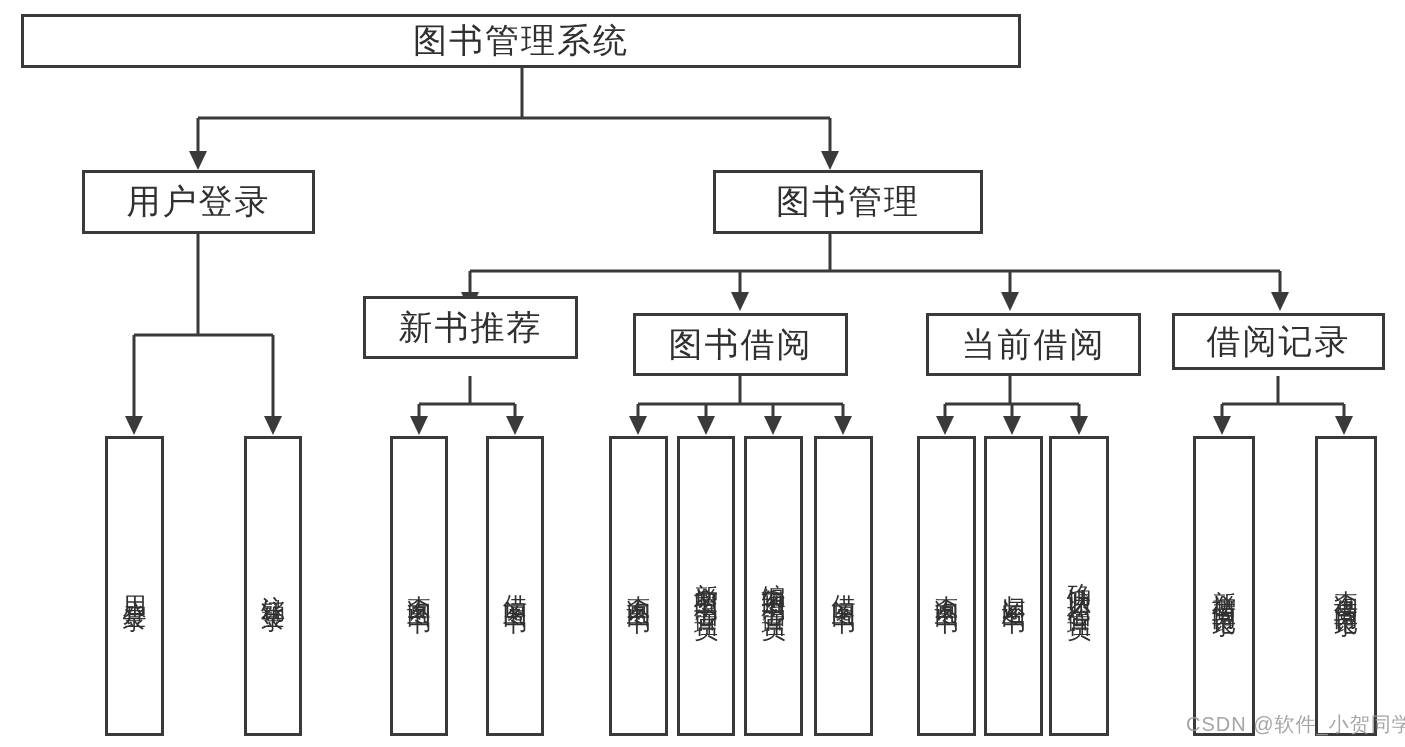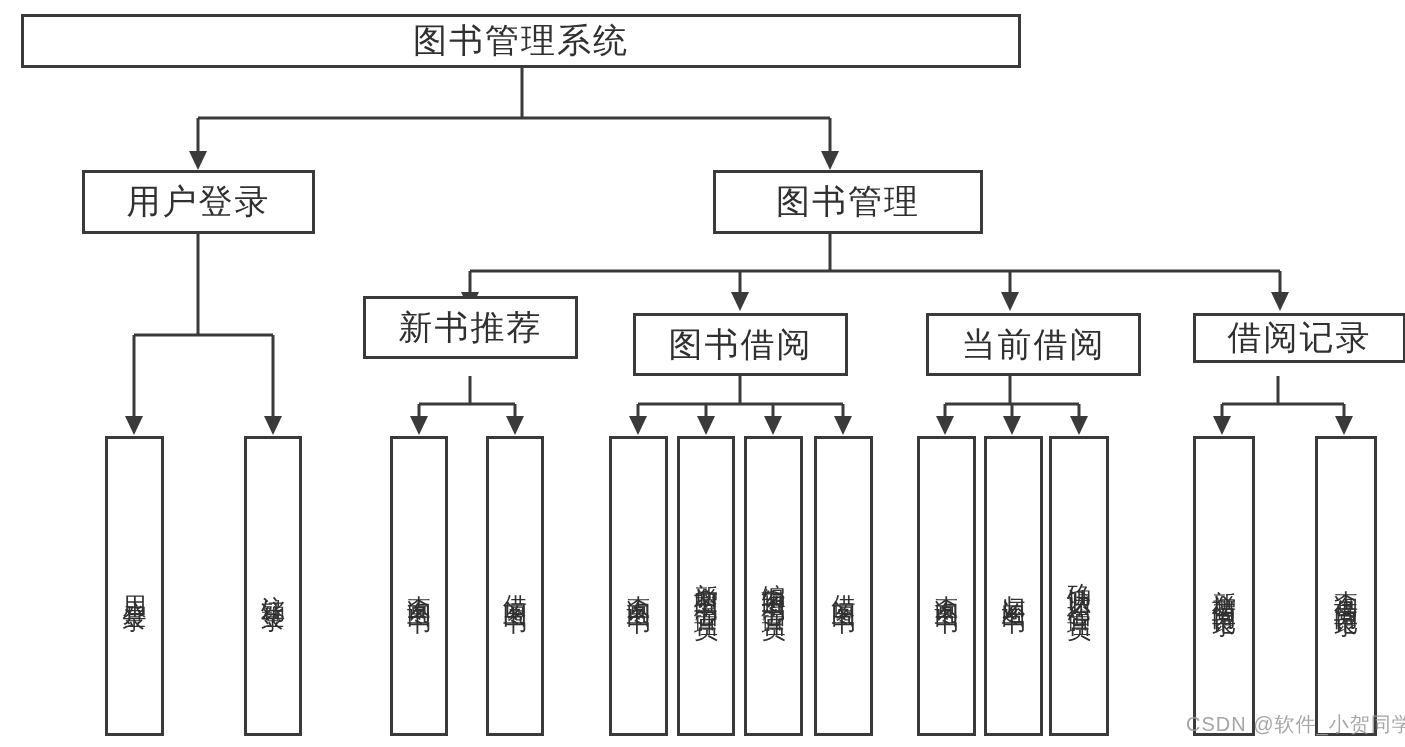--- a/index.html
+++ b/index.html
@@ -123,21 +123,21 @@
 
   <div class="node h" style="left:363px; top:296px; width:215px; height:63px;">
     <span>新书推荐</span>
   </div>
   <div class="node h" style="left:633px; top:313px; width:215px; height:63px;">
     <span>图书借阅</span>
   </div>
   <div class="node h" style="left:902px; top:313px; width:215px; height:63px;margin-left:24px;">
     <span>当前借阅</span>
   </div>
-  <div class="node h" style="left:1172px; top:313px; width:213px; height:50px;margin-left:21px;">
+  <div class="node h" style="left:1172px; top:313px; width:213px; height:57px;">
     <span>借阅记录</span>
   </div>
 
   <div class="node v" style="left:105px; top:436px; width:59px; height:300px;">
     <span>用户登录</span>
   </div>
   <div class="node v" style="left:244px; top:436px; width:58px; height:300px;">
     <span>注销登录</span>
   </div>
 

